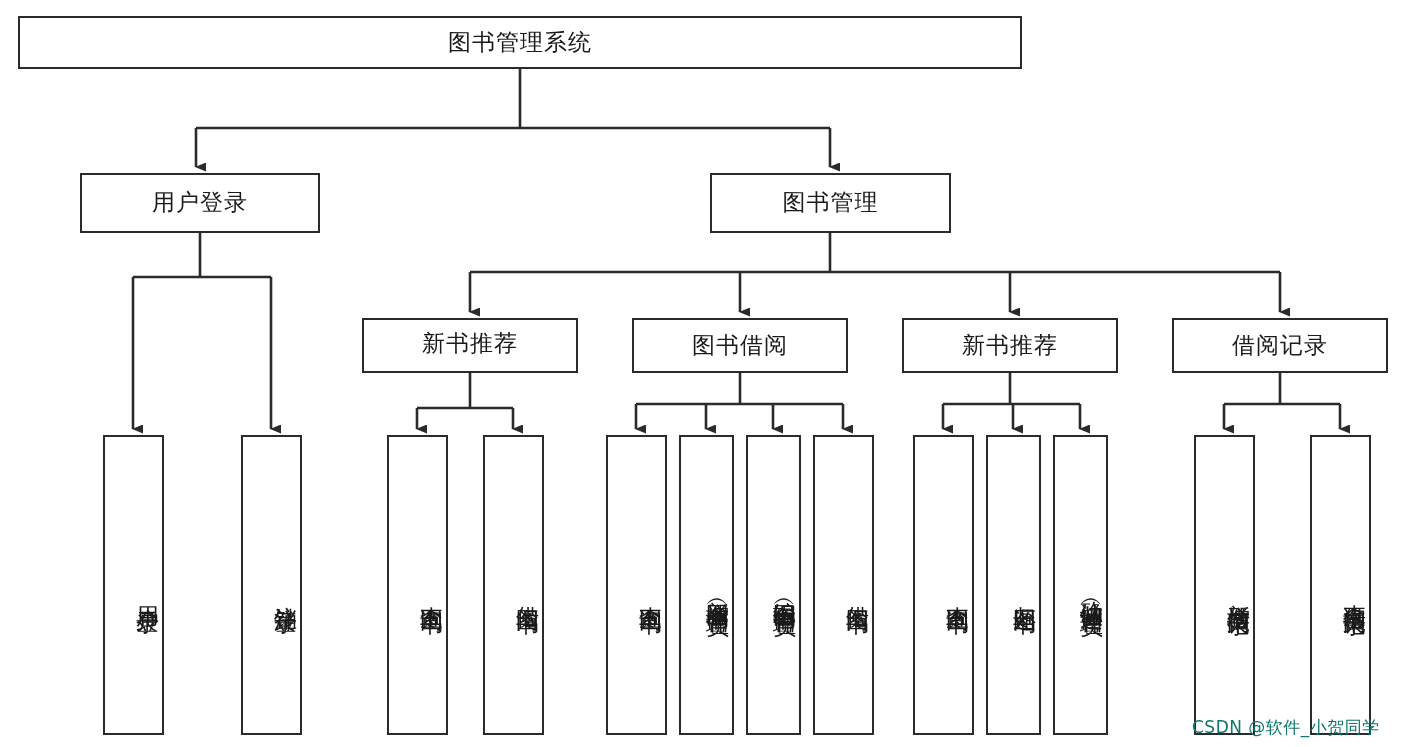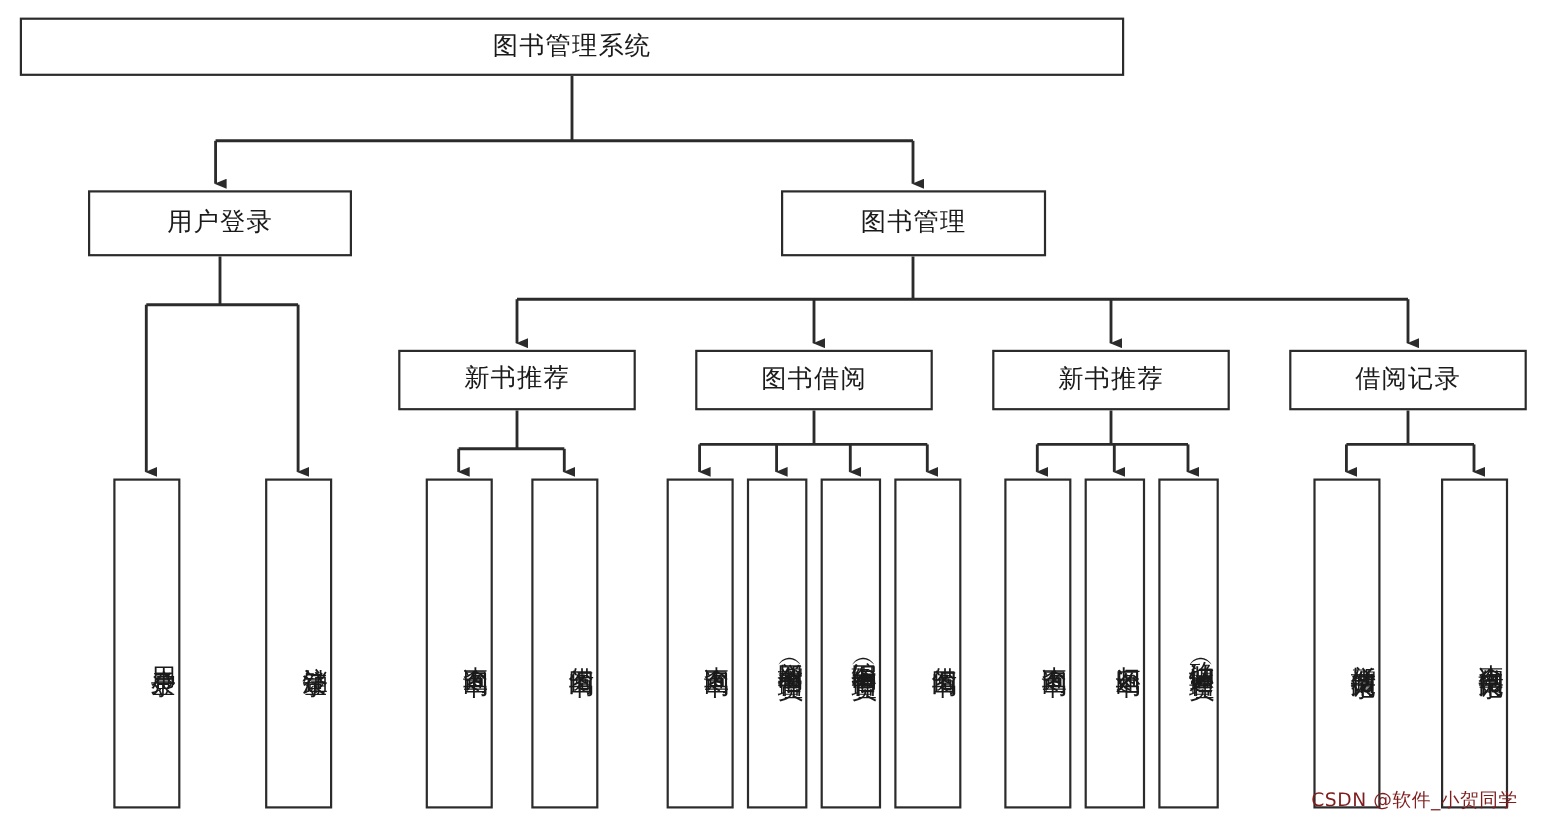--- a/index.html
+++ b/index.html
@@ -54,21 +54,21 @@
     padding-top: 14px;
   }
   .node.vert .vlabel {
     writing-mode: vertical-rl;
     text-orientation: upright;
     white-space: nowrap;
   }
   .watermark {
     position: absolute;
     font-size: 17px;
-    color: #7f1d1d;
+    color: #0f766e;
     letter-spacing: 0.5px;
     white-space: nowrap;
     user-select: none;
   }
 </style>
 </head>
 <body>
 
 <div id="diagram-root">
 

